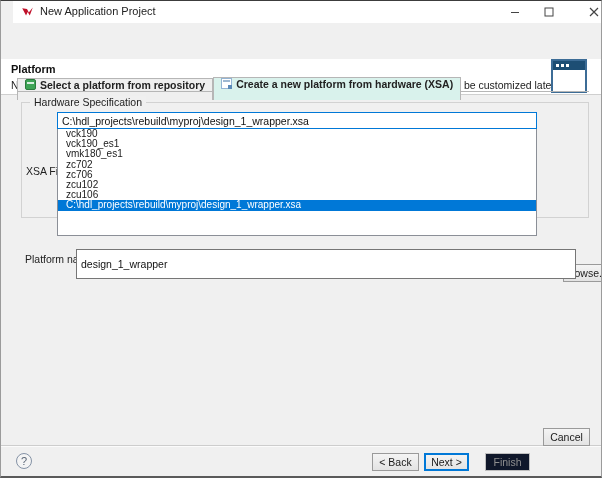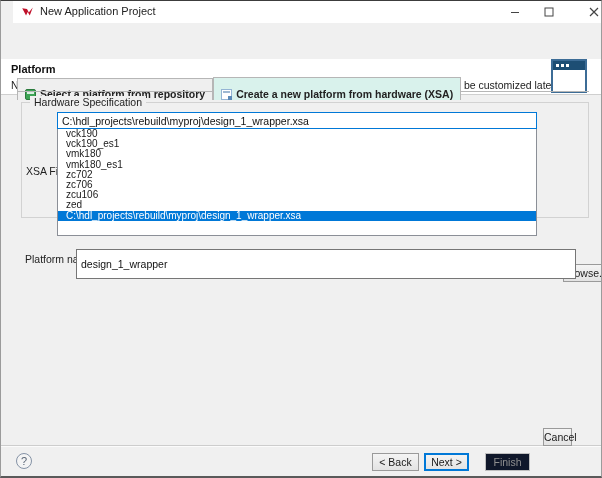--- a/index.html
+++ b/index.html
@@ -21,21 +21,21 @@
   
   .banner { position:absolute; left:0; top:22px; width:100%; height:36px; background:#ffffff; border-bottom:1px solid #cfcfcf;margin-top:36px; }
   .banner-heading { position:absolute; left:10px; top:4px; font-size:11px; font-weight:bold; color:#111; }
   .banner-note { position:absolute; left:10px; top:20px; font-size:10.5px; color:#222; }
   .wizicon { position:absolute; right:14px; top:0px; width:36px; height:34px; background:#fff; border:2px solid #3c6c96; }
   .wizicon-bar { position:absolute; left:0; top:0; width:100%; height:9px; background:#1d4e74; display:flex; align-items:center; padding-left:3px; gap:2px; }
   .wizicon-bar i { display:block; width:3px; height:3px; background:#fff; }
   
   .tabbar { position:absolute; left:16px; top:68px; width:572px; height:23px; }
   .tabbar::after { content:""; position:absolute; left:0; bottom:0; width:100%; height:1px; background:#b6b6b6; }
-  .tab { position:relative; display:inline-flex; align-items:flex-end; gap:4px; height:22px; padding:0 7px;
+  .tab { position:relative; display:inline-flex; align-items:flex-start; gap:4px; height:22px; padding:0 7px;
          border:1px solid #b6b6b6; border-bottom:none; background:#efefef; font-weight:bold; font-size:10.5px; color:#222; vertical-align:bottom; cursor:default; }
   .tab.active { background:#d9f2ec; height:23px; z-index:2;margin-top:8px; }
   .tabicon { width:11px; height:11px; display:inline-block; position:relative; }
   .tabicon.green { background:#3da455; border:1px solid #2b7b3d; border-radius:2px; }
   .tabicon.green::after { content:""; position:absolute; left:1px; top:2px; width:7px; height:2px; background:#d8efe0; }
   .tabicon.blue { background:#fff; border:1px solid #94b4d4; }
   .tabicon.blue::after { content:""; position:absolute; left:1px; top:1px; width:7px; height:2px; background:#9db8d2; }
   .tabicon.blue::before { content:""; position:absolute; right:-1px; bottom:-1px; width:4px; height:4px; background:#5b8ab8; }
   
   .group { position:absolute; left:20px; top:101px; width:568px; height:116px; border:1px solid #d2d2d2; }
@@ -45,21 +45,21 @@
   .list { position:absolute; left:35px; top:26px; width:480px; height:107px; background:#fff; border:1px solid #8b8f97; border-top:none; overflow:hidden; z-index:3; }
   .row { height:10.2px; line-height:10.2px; padding-left:8px; font-size:10px; color:#1a1a1a; white-space:nowrap; cursor:default; }
   .row.selected { background:#0078d7; color:#fff; }
   
   .btn { position:absolute; height:18px; background:linear-gradient(#f4f4f4,#e3e3e3); border:1px solid #9a9a9a;
          font-family:"Liberation Sans","DejaVu Sans",sans-serif; font-size:10.5px; color:#1a1a1a; text-align:center; cursor:default; }
   .btn-browse { left:541px; top:161px; width:45px; }
   .btn-back   { left:371px; top:452px; width:47px; }
   .btn-next   { left:423px; top:452px; width:45px; border:1px solid #0078d7; box-shadow:0 0 0 1px #0078d7 inset; }
   .btn-finish { left:484px; top:452px; width:45px; background:#0f172a; border:1px solid #bfbfbf; color:#8f8f8f; }
-  .btn-cancel { left:542px; top:427px; width:29px;text-align:right; }
+  .btn-cancel { left:542px; top:427px; width:47px; }
   
   .pname-label { position:absolute; left:24px; top:252px; font-size:10.5px; color:#222; }
   .pname-field { position:absolute; left:75px; top:248px; width:500px; height:17px; background:#fff; border:1px solid #767676;
                  font-family:"Liberation Sans","DejaVu Sans",sans-serif; font-size:10.5px; color:#111; padding:14px 4px; }
   
   .footer-sep { position:absolute; left:0; top:444px; width:100%; height:2px; border-top:1px solid #cdcdcd; border-bottom:1px solid #fbfbfb; }
   .help { position:absolute; left:15px; top:452px; width:16px; height:16px; border:1px solid #8593a6; border-radius:50%;
           display:flex; align-items:center; justify-content:center; font-size:11px; color:#5a6676; background:#f4f4f4; cursor:default; }
 </style>
 </head>
@@ -117,26 +117,25 @@
     <span class="group-label">Hardware Specification</span>
     <span class="xsa-label">XSA File:</span>
 
     <div class="combo">
       <span>C:\hdl_projects\rebuild\myproj\design_1_wrapper.xsa</span>
     </div>
 
     <div class="list">
       <div class="row">vck190</div>
       <div class="row">vck190_es1</div>
-      <div class="row">vmk180</div>
       <div class="row">vmk180_es1</div>
       <div class="row">zc702</div>
       <div class="row">zc706</div>
+      <div class="row">zcu102</div>
       <div class="row">zcu106</div>
-      <div class="row">zed</div>
       <div class="row selected">C:\hdl_projects\rebuild\myproj\design_1_wrapper.xsa</div>
     </div>
 
     <button class="btn btn-browse">Browse...</button>
   </div>
 
   <span class="pname-label">Platform name:</span>
   <input class="pname-field" type="text" value="design_1_wrapper" style="">
 
   <div class="footer-sep"></div>

